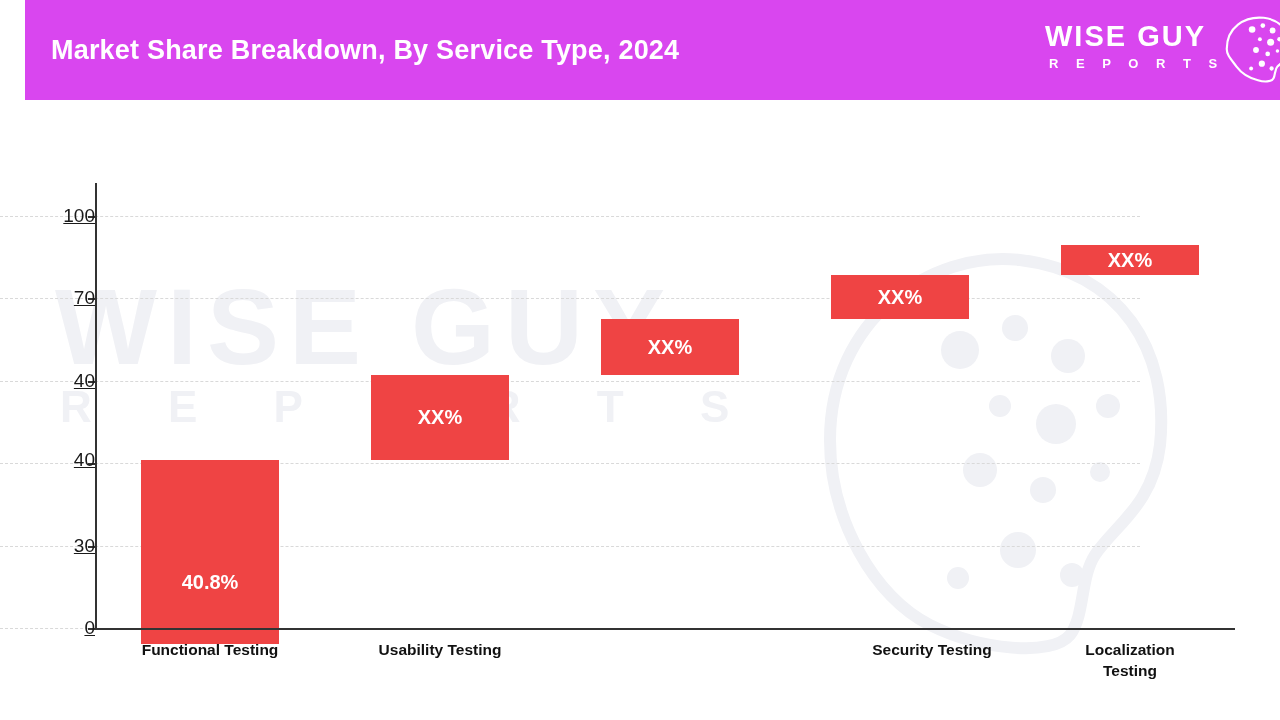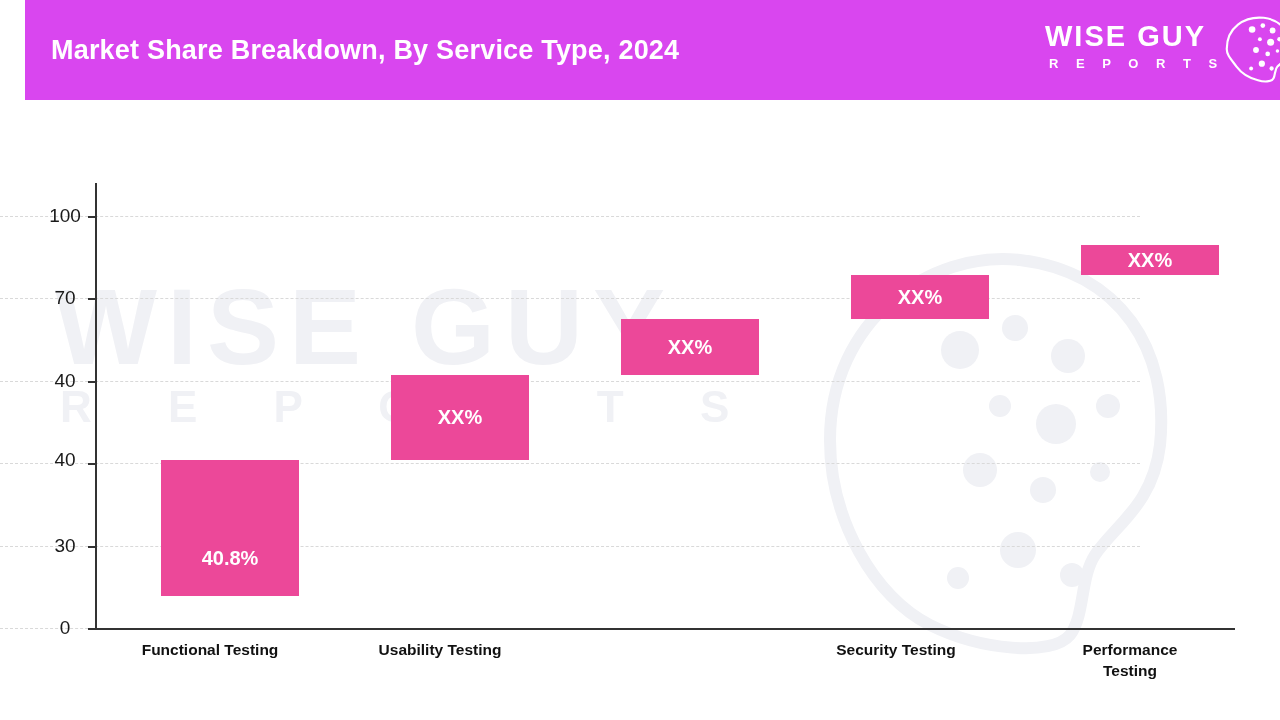--- a/index.html
+++ b/index.html
@@ -130,43 +130,43 @@
     left: 0;
     width: 1140px;
     height: 1px;
     border-top: 1px dashed #d9d9d9;
     z-index: 1;
   }
   .ytick {
     position: absolute;
     right: 1185px;
     width: 60px;
-    text-align: center;
+    text-align: right;
     color: #1a1a1a;
     font-size: 19px;
     transform: translateY(-11px);
     z-index: 3;
+    text-decoration: underline;
   }
   .tickmark {
     position: absolute;
     left: 88px;
     width: 8px;
     height: 2px;
     background: #333333;
     z-index: 3;
   }
 
   .bar {
     position: absolute;
-    background: #ec4899;
+    background: #ef4444;
     z-index: 2;
     display: flex;
     align-items: center;
     justify-content: center;
-    margin-left: 20px;
   }
   .bar-label {
     color: #ffffff;
     font-size: 20px;
     font-weight: bold;
     margin-top: 0;
   }
   .cat-label {
     position: absolute;
     text-align: center;
@@ -245,21 +245,21 @@
     <div class="tickmark" style="top:198px;"></div>
     <div class="tickmark" style="top:116px;"></div>
 
     <div class="ytick" style="top:528px;">0</div>
     <div class="ytick" style="top:446px;">30</div>
     <div class="ytick" style="top:360px;">40</div>
     <div class="ytick" style="top:281px;">40</div>
     <div class="ytick" style="top:198px;">70</div>
     <div class="ytick" style="top:116px;">100</div>
 
-    <div class="bar" style="left:141px; top:360px; width:138px; height:136px;">
+    <div class="bar" style="left:141px; top:360px; width:138px; height:184px;">
       <span class="bar-label" style="margin-top:60px;">40.8%</span>
     </div>
 
     <div class="bar" style="left:371px; top:275px; width:138px; height:85px;">
       <span class="bar-label">XX%</span>
     </div>
 
     <div class="bar" style="left:601px; top:219px; width:138px; height:56px;">
       <span class="bar-label">XX%</span>
     </div>
@@ -267,17 +267,17 @@
     <div class="bar" style="left:831px; top:175px; width:138px; height:44px;">
       <span class="bar-label">XX%</span>
     </div>
 
     <div class="bar" style="left:1061px; top:145px; width:138px; height:30px;">
       <span class="bar-label">XX%</span>
     </div>
 
     <div class="cat-label" style="left:340px; top:540px; width:200px;">Usability Testing</div>
     <div class="cat-label" style="left:110px; top:540px; width:200px;">Functional Testing</div>
-    <div class="cat-label" style="left:796px; top:540px; width:200px;">Security Testing</div>
-    <div class="cat-label" style="left:1059px; top:540px; width:142px;">Performance Testing</div>
+    <div class="cat-label" style="left:832px; top:540px; width:200px;">Security Testing</div>
+    <div class="cat-label" style="left:1059px; top:540px; width:142px;">Localization Testing</div>
 
   </div>
 </div>
 
 </body></html>

